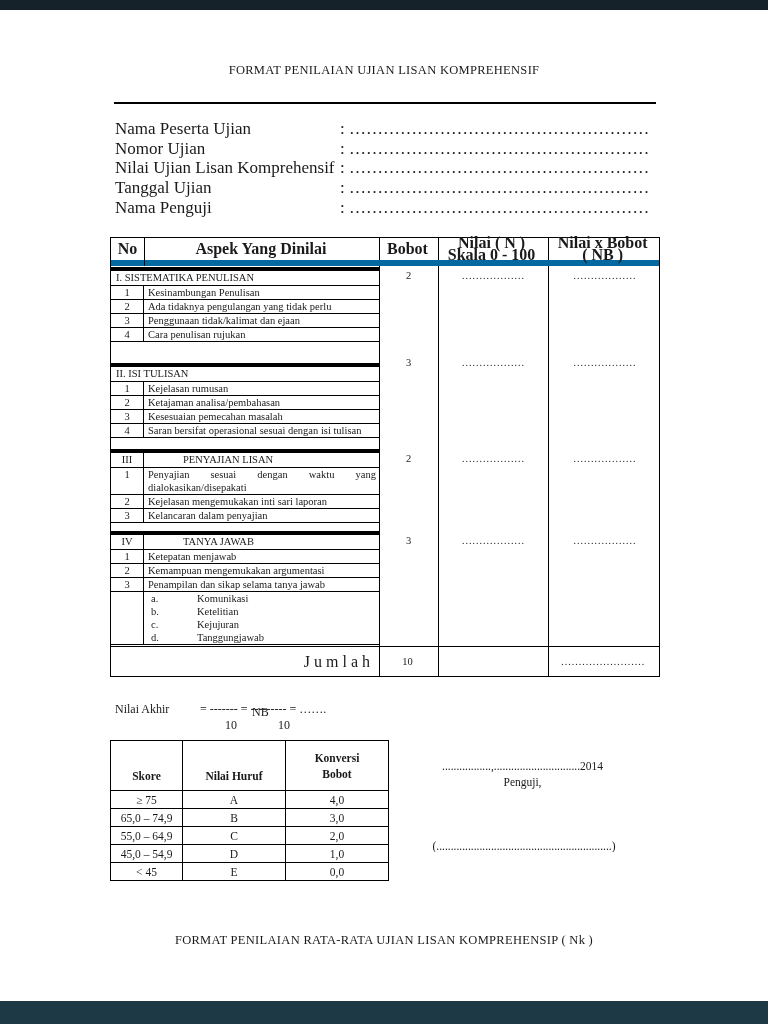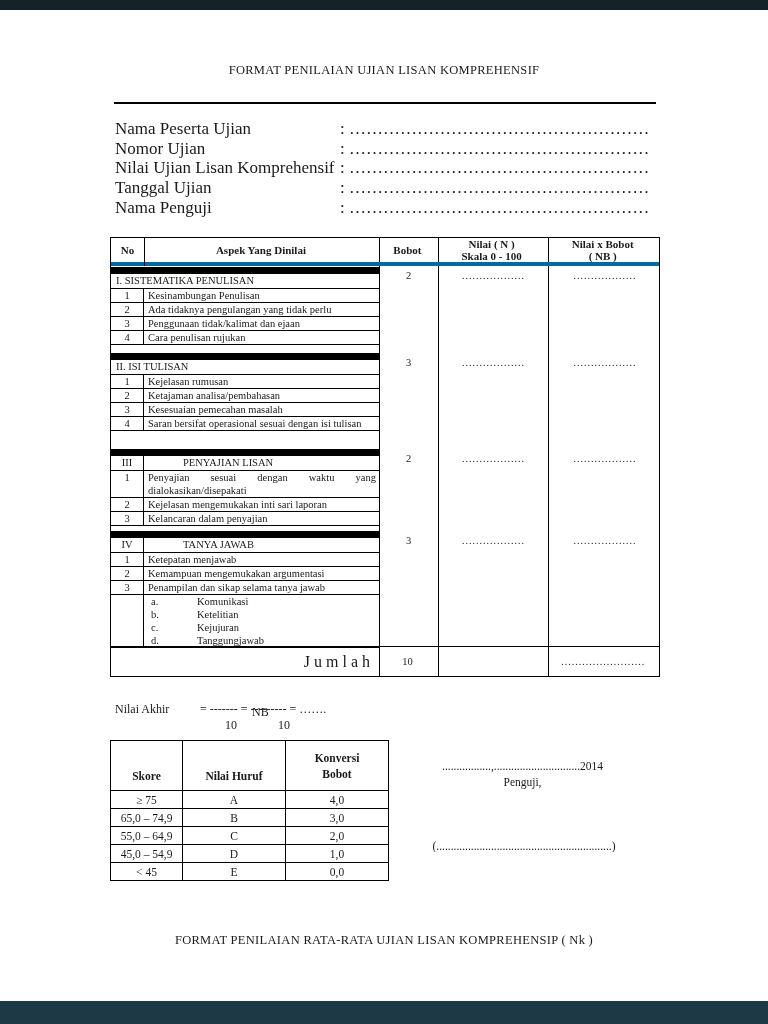--- a/index.html
+++ b/index.html
@@ -20,27 +20,27 @@
   .form-block { position:absolute; top:119px; left:115px; width:536px; font-size:17px; }
   .form-row { display:flex; height:19.7px; align-items:center; }
   .form-label { width:225px; flex:none; }
   .form-value { flex:1; white-space:nowrap; overflow:hidden; }
 
   .main-table { position:absolute; left:110px; top:237px; width:550px; height:440px;
     border:1px solid #000; font-size:10.5px; }
   .vline { position:absolute; top:0; bottom:0; width:1px; background:#000; }
   .vl-1 { left:268px; } .vl-2 { left:327px; } .vl-3 { left:437px; }
 
-  .thead { position:absolute; top:0; left:0; right:0; height:28px; border-bottom:4px solid #0369a1;
-    display:flex; font-weight:bold; font-size:11px; text-align:center; }
+  .thead { position:absolute; top:0; left:0; right:0; height:28px; border-bottom:6px solid #0369a1;
+    display:flex; font-weight:bold; font-size:16px; text-align:center; }
   .th { display:flex; flex-direction:column; justify-content:center; line-height:12px; }
   .th-no{width:33px} .th-aspek{width:235px} .th-bobot{width:59px} .th-nilai{width:110px} .th-nb{width:113px}
   .thead-divider { position:absolute; left:33px; top:0; height:28px; width:1px; background:#000; }
 
-  .section { position:absolute; left:0; width:268px; border-top:7px solid #000000; background:#fff; }
+  .section { position:absolute; left:0; width:268px; border-top:4px solid #000000; background:#fff; }
   .sec-title-full { border-bottom:1px solid #000; line-height:14px; padding-left:5px; }
   .sec-title-row { display:flex; border-bottom:1px solid #000; line-height:14px;gap:35px; }
   .srow { display:flex; border-bottom:1px solid #000; }
   .no-cell { width:33px; flex:none; border-right:1px solid #000; text-align:center; line-height:13px; }
   .txt-cell { flex:1; padding:0 3px 0 4px; text-align:justify; line-height:13px; }
   .sub-list { flex:1; padding-left:7px; }
   .sub-line { display:flex; line-height:13px; }
   .sub-letter { width:46px; flex:none; }
 
   .colval { position:absolute; text-align:center; line-height:12px; }
@@ -150,21 +150,21 @@
     </div>
     <div class="srow">
       <div class="no-cell">4</div>
       <div class="txt-cell">Cara penulisan rujukan</div>
     </div>
   </div>
   <div class="colval bobot-col" style="top:32px">2</div>
   <div class="colval nilai-col" style="top:32px">………………</div>
   <div class="colval nb-col" style="top:32px">………………</div>
 
-  <div class="section" style="top:115px">
+  <div class="section" style="top:125px">
     <div class="sec-title-full"><span>II.</span> <span>ISI TULISAN</span></div>
     <div class="srow">
       <div class="no-cell">1</div>
       <div class="txt-cell">Kejelasan rumusan</div>
     </div>
     <div class="srow">
       <div class="no-cell">2</div>
       <div class="txt-cell">Ketajaman analisa/pembahasan</div>
     </div>
     <div class="srow">

